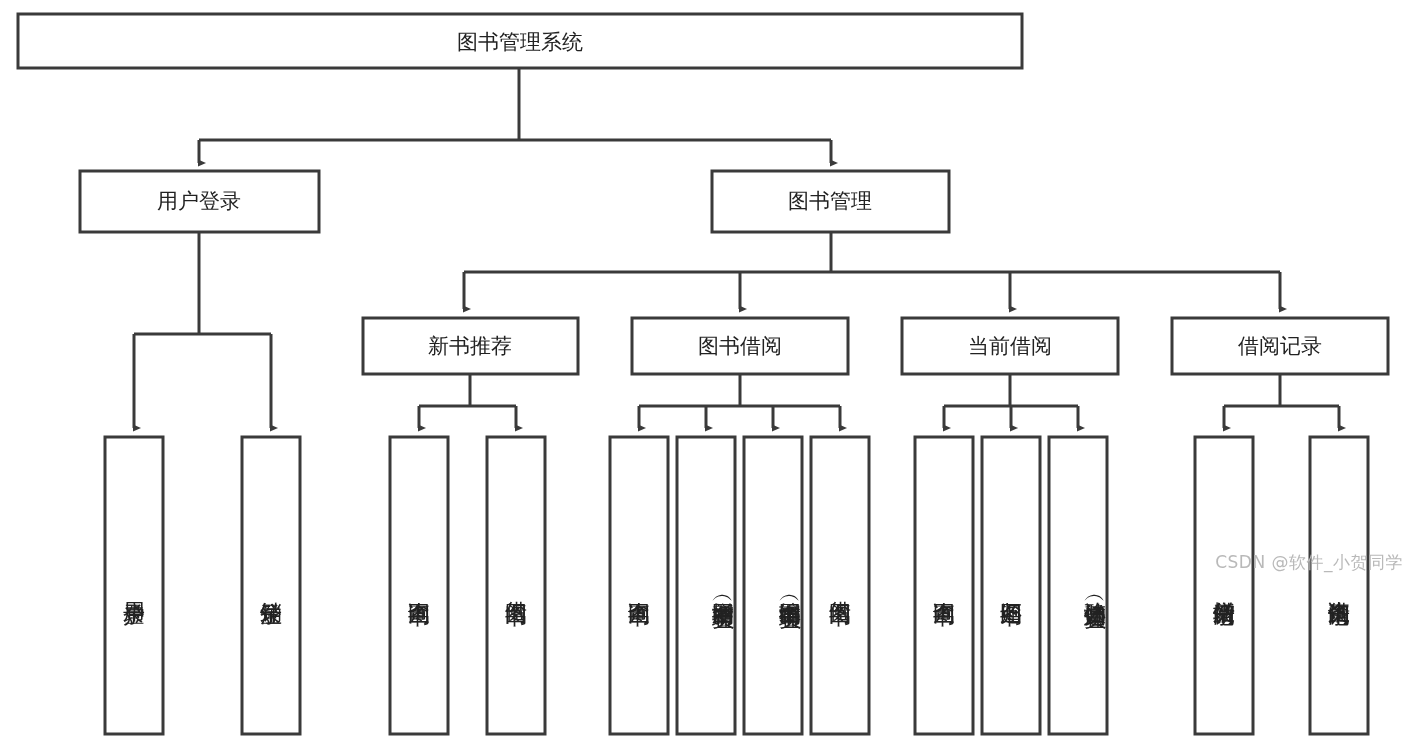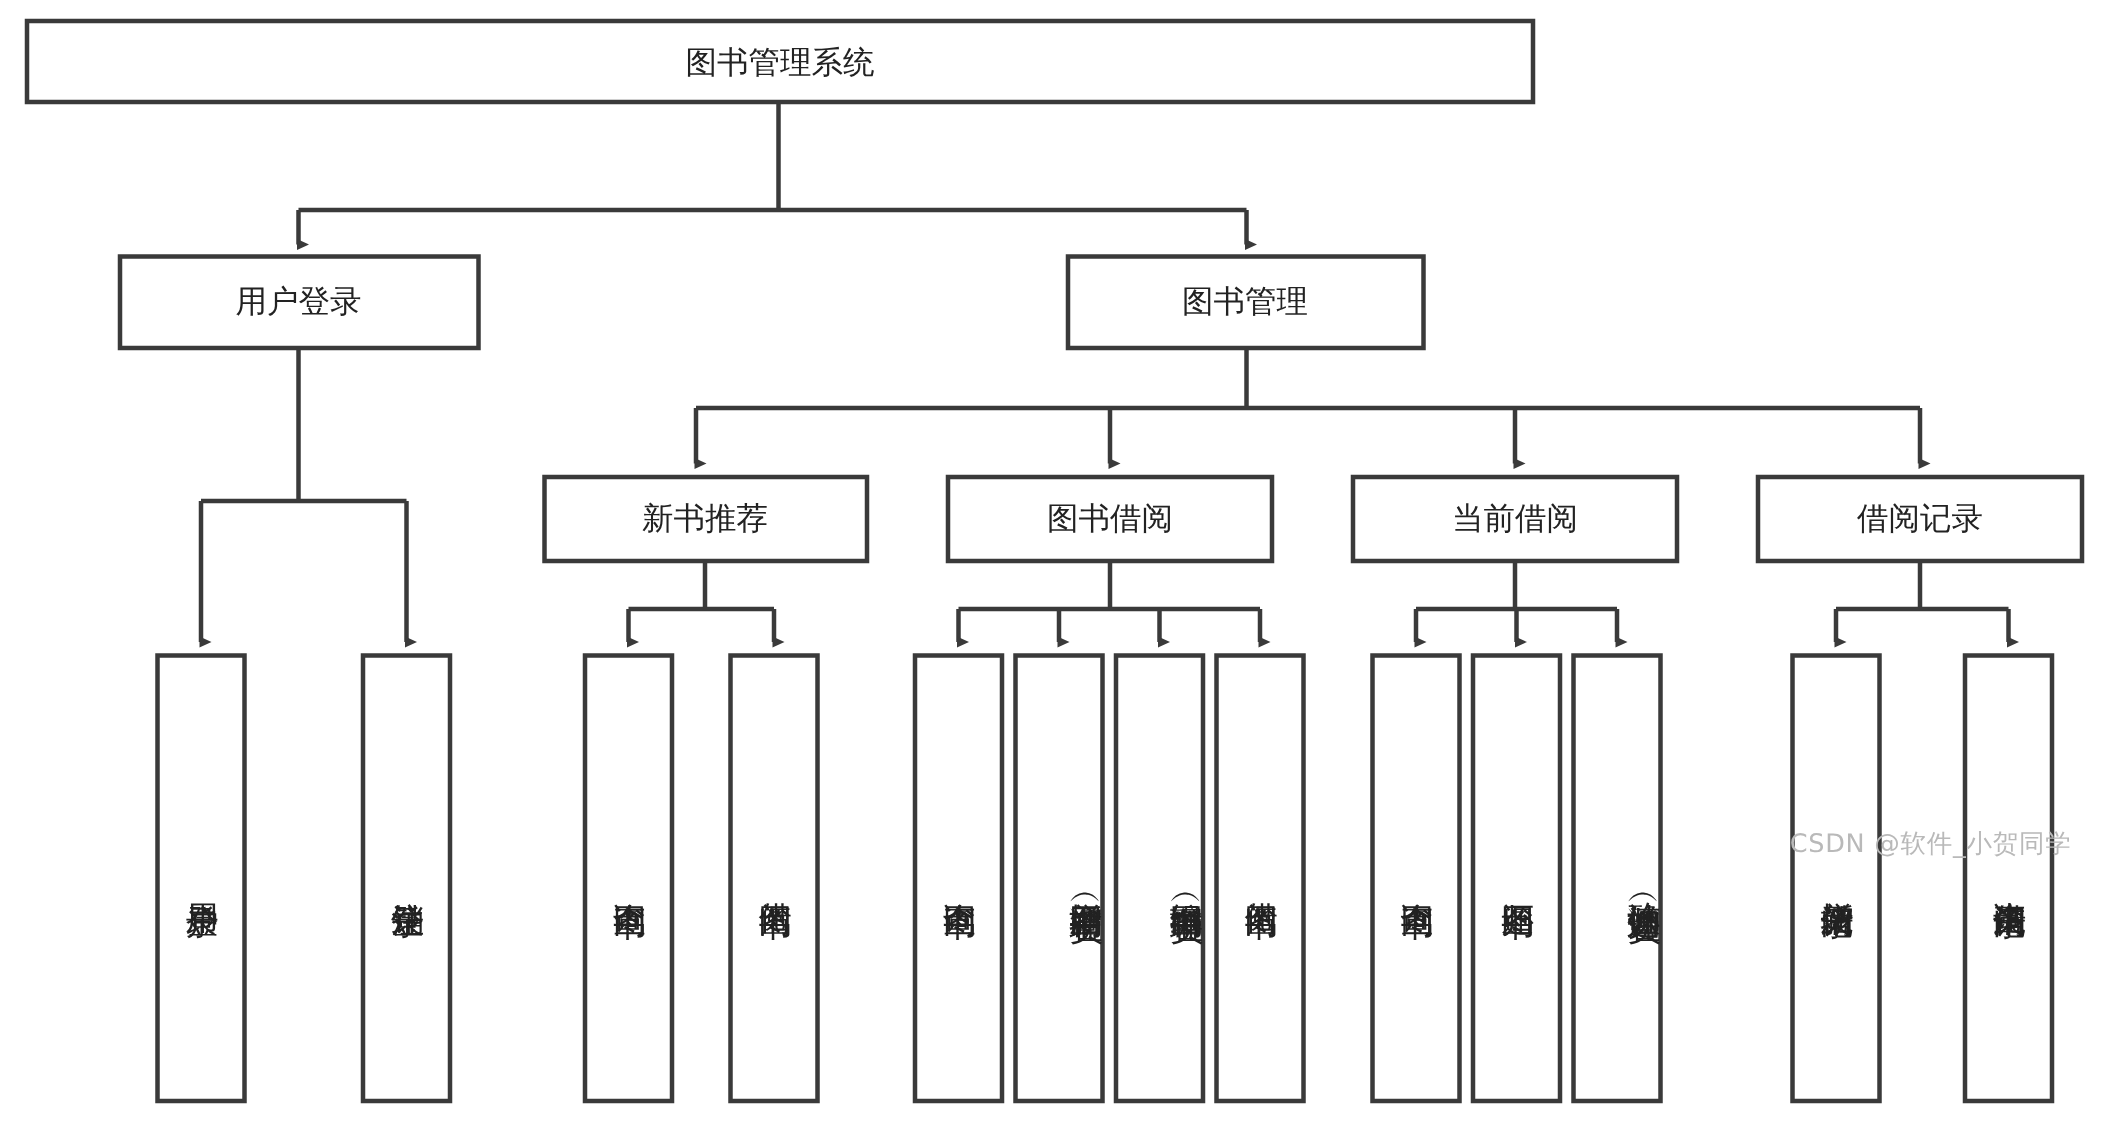--- a/index.html
+++ b/index.html
@@ -50,21 +50,21 @@
     white-space: nowrap;
     pointer-events: none;
   }
   .connector {
     stroke: #3a3a3a;
     stroke-width: 3;
     fill: none;
   }
   .watermark {
     position: absolute;
-    right: 24px;
+    right: 2px;
     bottom: 7px;
     font-family: "DejaVu Sans", "Liberation Sans", sans-serif;
     font-size: 17px;
     color: #b9b9b9;
     letter-spacing: 0.5px;
     user-select: none;
   }
 </style>
 </head>
 <body>

